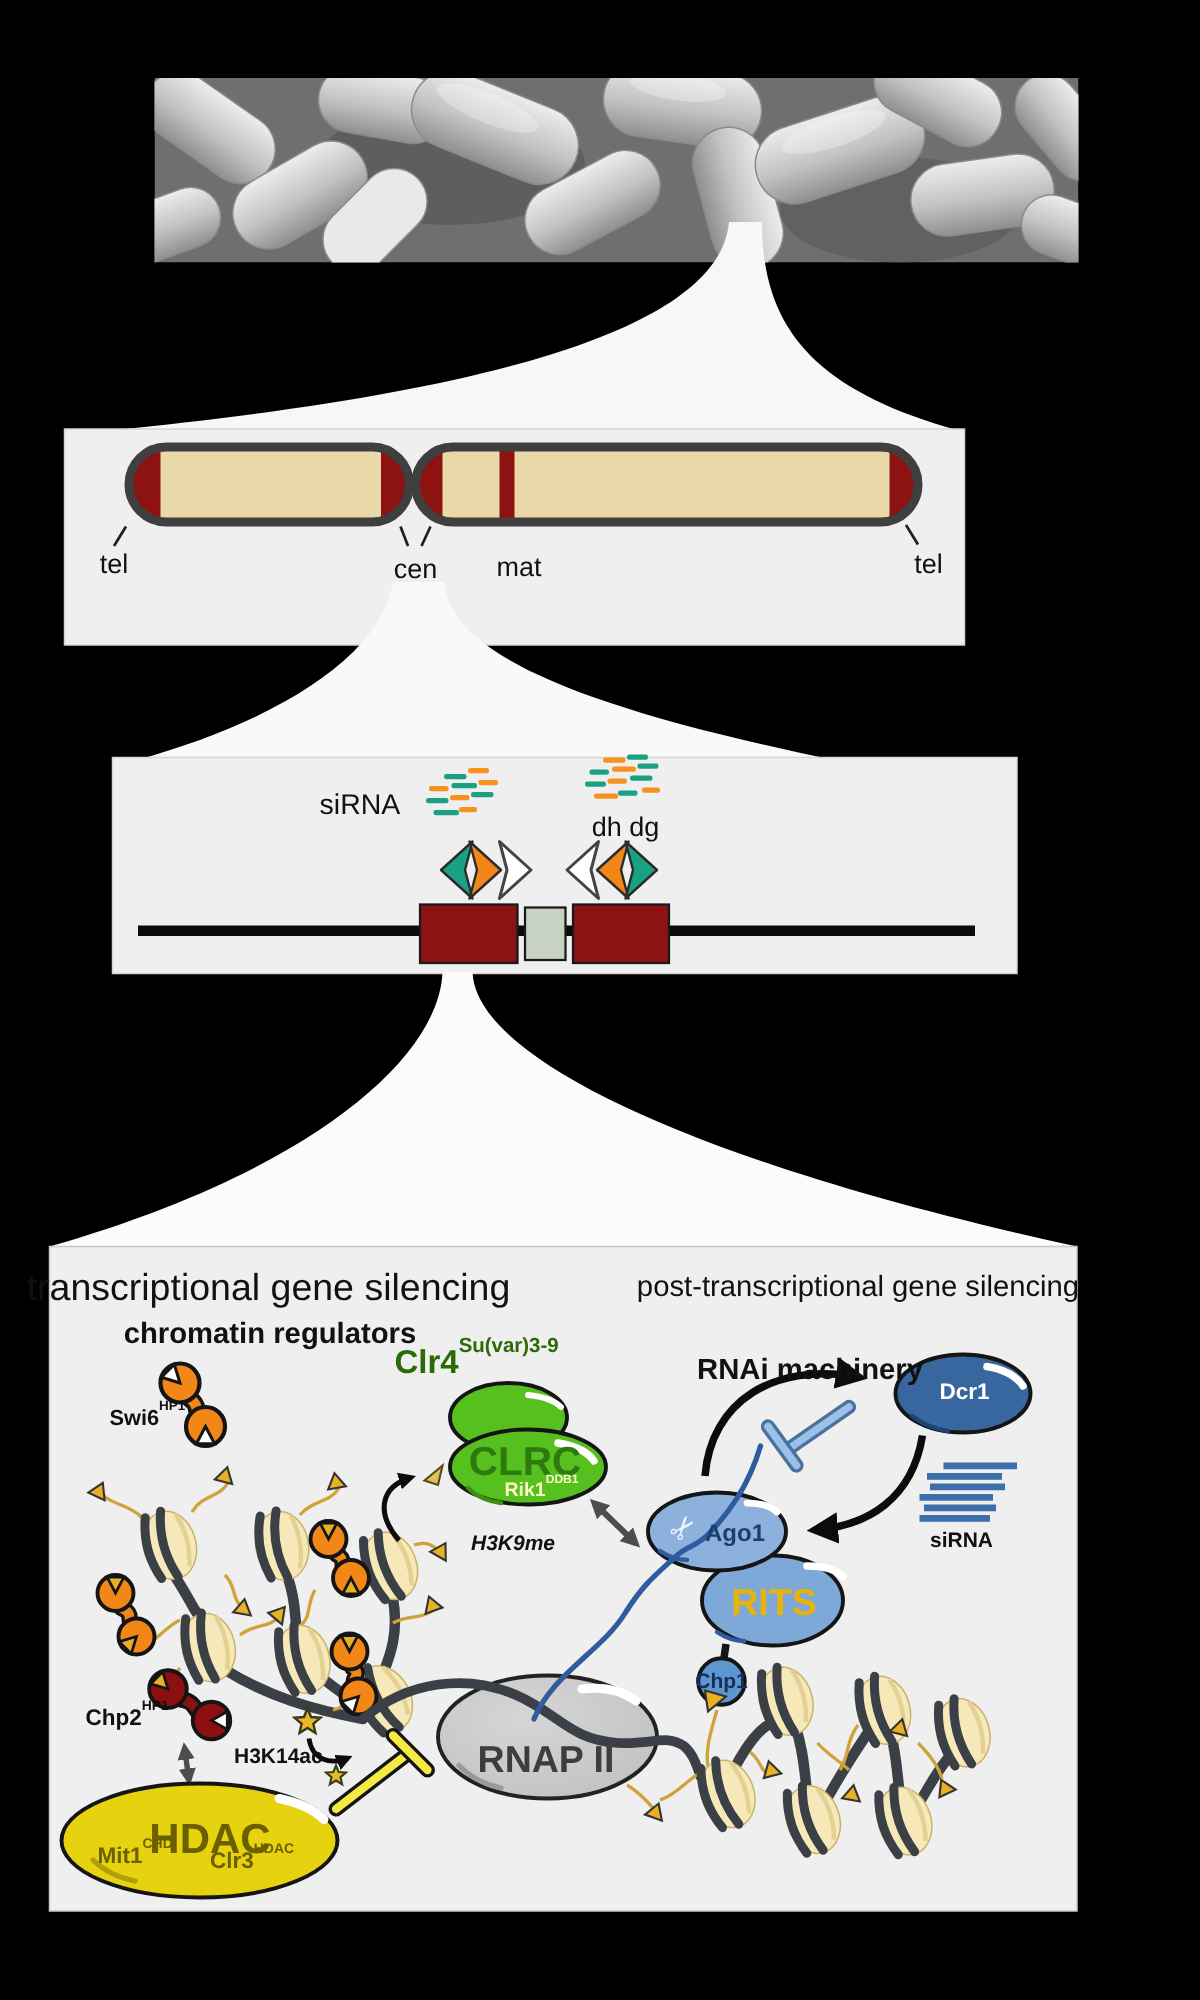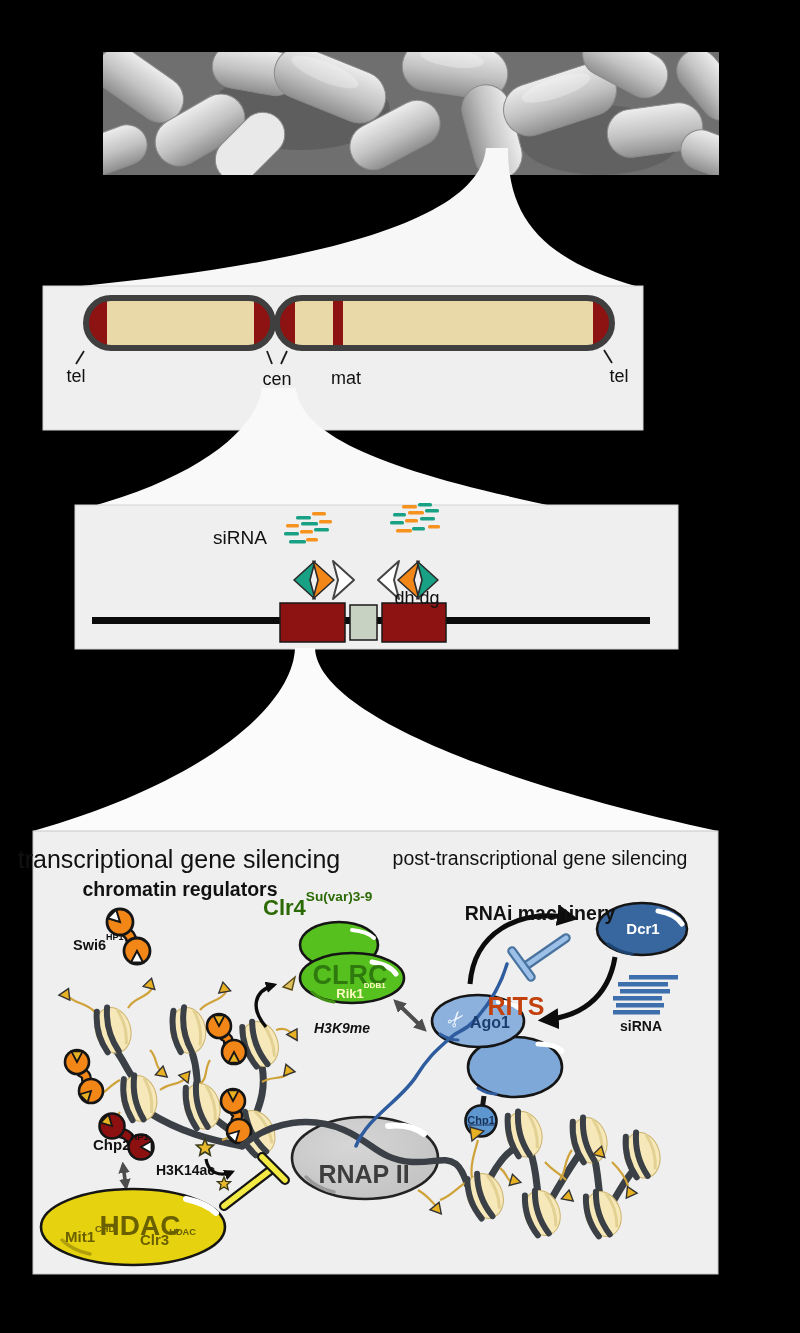--- a/index.html
+++ b/index.html
@@ -368,39 +368,39 @@
 </svg>
 
 <div>
 
   <div class="lbl ctr" style="left:76px;top:376px;font-size:18px;">tel</div>
   <div class="lbl ctr" style="left:277px;top:379px;font-size:18px;">cen</div>
   <div class="lbl ctr" style="left:346px;top:378px;font-size:18px;">mat</div>
   <div class="lbl ctr" style="left:619px;top:376px;font-size:18px;">tel</div>
 
   <div class="lbl ctr" style="left:240px;top:537px;font-size:19px;">siRNA</div>
-  <div class="lbl ctr" style="left:417px;top:551px;font-size:18px;margin-top:47px;"><span>dh</span>&nbsp;<span>dg</span></div>
+  <div class="lbl ctr" style="left:417px;top:551px;font-size:18px;"><span>dh</span>&nbsp;<span>dg</span></div>
 
   <div class="lbl ctr" style="left:179px;top:859px;font-size:25px;">transcriptional gene silencing</div>
   <div class="lbl ctr b" style="left:180px;top:890px;font-size:19.5px;">chromatin regulators</div>
-  <div class="lbl ctr" style="left:540px;top:859px;font-size:19.5px;">post-transcriptional gene silencing</div>
+  <div class="lbl ctr" style="left:572px;top:859px;font-size:19.5px;">post-transcriptional gene silencing</div>
   <div class="lbl ctr b" style="left:540px;top:914px;font-size:19.5px;text-align:right;">RNAi machinery</div>
 
   <div class="lbl b" style="left:73px;top:937px;font-size:14.5px;"><span>Swi6</span><sup>HP1</sup></div>
   <div class="lbl b" style="left:263px;top:896px;font-size:22px;color:#2c6a05;"><span>Clr4</span><sup>Su(var)3-9</sup></div>
   <div class="lbl ctr b" style="left:350px;top:975px;font-size:27px;color:#2f7a0e;">CLRC</div>
   <div class="lbl ctr b" style="left:361px;top:993px;font-size:13px;color:#fef9c3;"><span>Rik1</span><sup>DDB1</sup></div>
   <div class="lbl b" style="left:314px;top:1021px;font-size:14px;font-style:italic;">H3K9me</div>
-  <div class="lbl b" style="left:57px;top:1137px;font-size:15px;margin-left:36px;"><span>Chp2</span><sup>HP1</sup></div>
+  <div class="lbl b" style="left:57px;top:1137px;font-size:15px;"><span>Chp2</span><sup>HP1</sup></div>
   <div class="lbl b" style="left:156px;top:1163px;font-size:14px;">H3K14ac</div>
   <div class="lbl b" style="left:65px;top:1229px;font-size:15px;color:#6b6000;"><span>Mit1</span><sup>CHD</sup></div>
   <div class="lbl ctr b" style="left:140px;top:1226px;font-size:28px;color:#6b6000;">HDAC</div>
   <div class="lbl b" style="left:140px;top:1232px;font-size:15px;color:#6b6000;"><span>Clr3</span><sup>HDAC</sup></div>
   <div class="lbl ctr b" style="left:364px;top:1174px;font-size:25px;color:#3d3d3d;">RNAP II</div>
   <div class="lbl ctr b" style="left:643px;top:928px;font-size:15px;color:#ffffff;">Dcr1</div>
   <div class="lbl ctr" style="left:456px;top:1019px;font-size:21px;color:#f2f6fc;transform:translate(-50%,-50%) rotate(-50deg);">✂</div>
   <div class="lbl ctr b" style="left:490px;top:1023px;font-size:16px;color:#1c3d70;">Ago1</div>
-  <div class="lbl ctr b" style="left:516px;top:1006px;font-size:25px;color:#c2410c;">RITS</div>
-  <div class="lbl ctr b" style="left:481px;top:1120px;font-size:11px;color:#163058;text-decoration:underline;">Chp1</div>
+  <div class="lbl ctr b" style="left:516px;top:1069px;font-size:25px;color:#eab308;">RITS</div>
+  <div class="lbl ctr b" style="left:481px;top:1120px;font-size:14px;color:#163058;">Chp1</div>
   <div class="lbl ctr b" style="left:641px;top:1026px;font-size:14px;">siRNA</div>
 </div>
 
 </div>
 
 </body></html>

